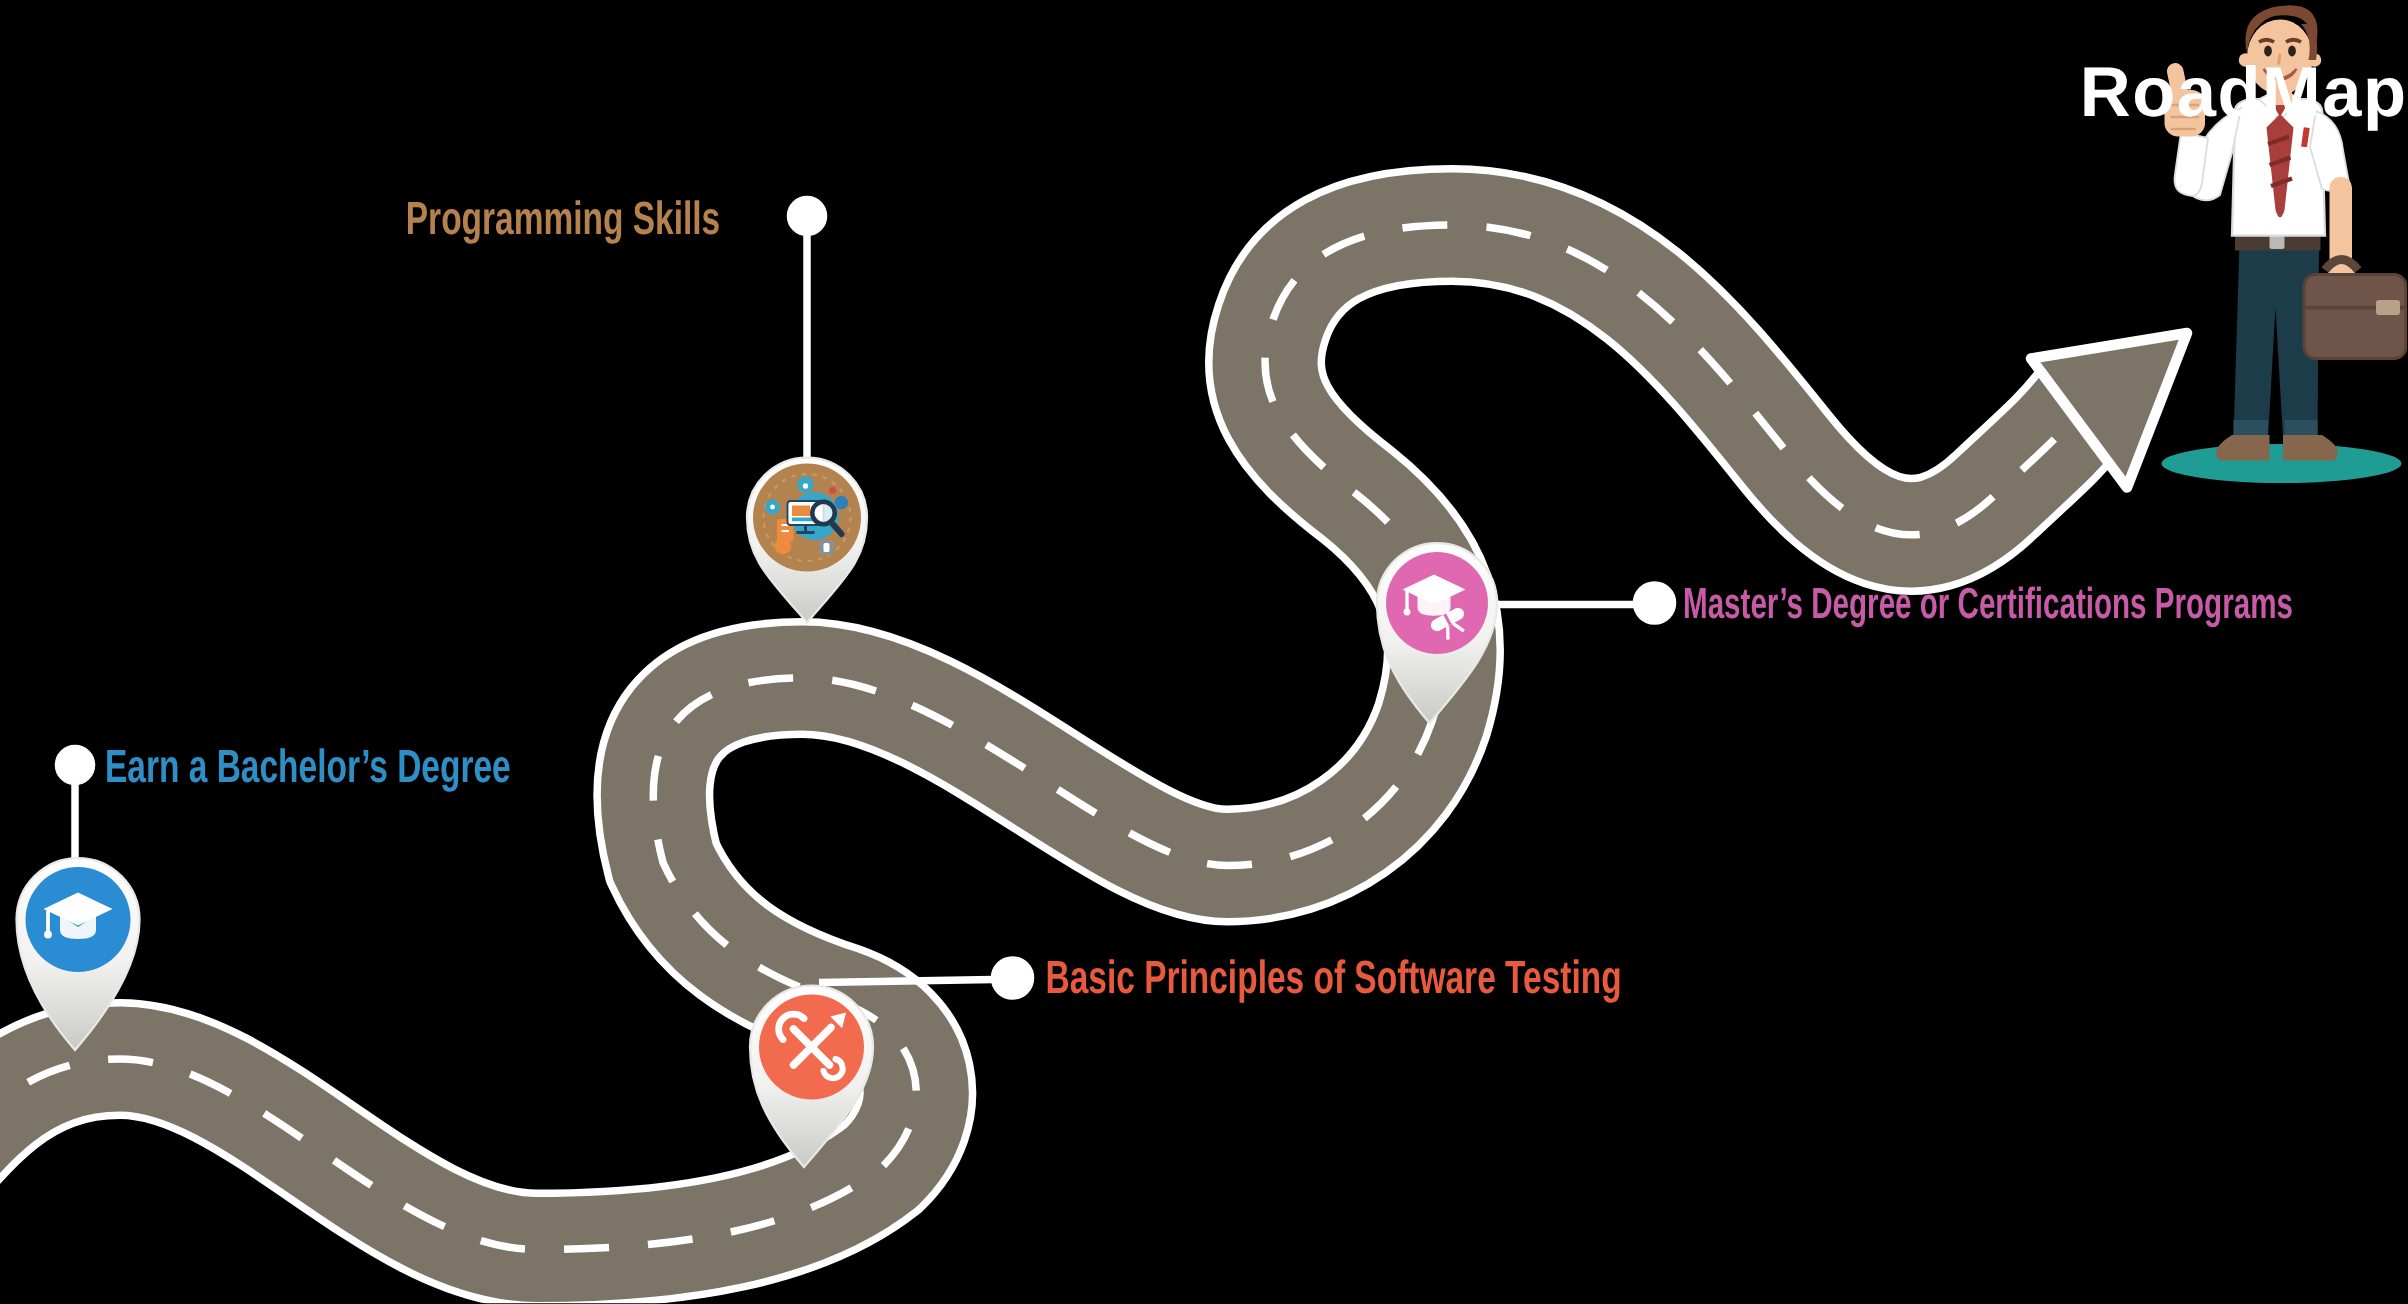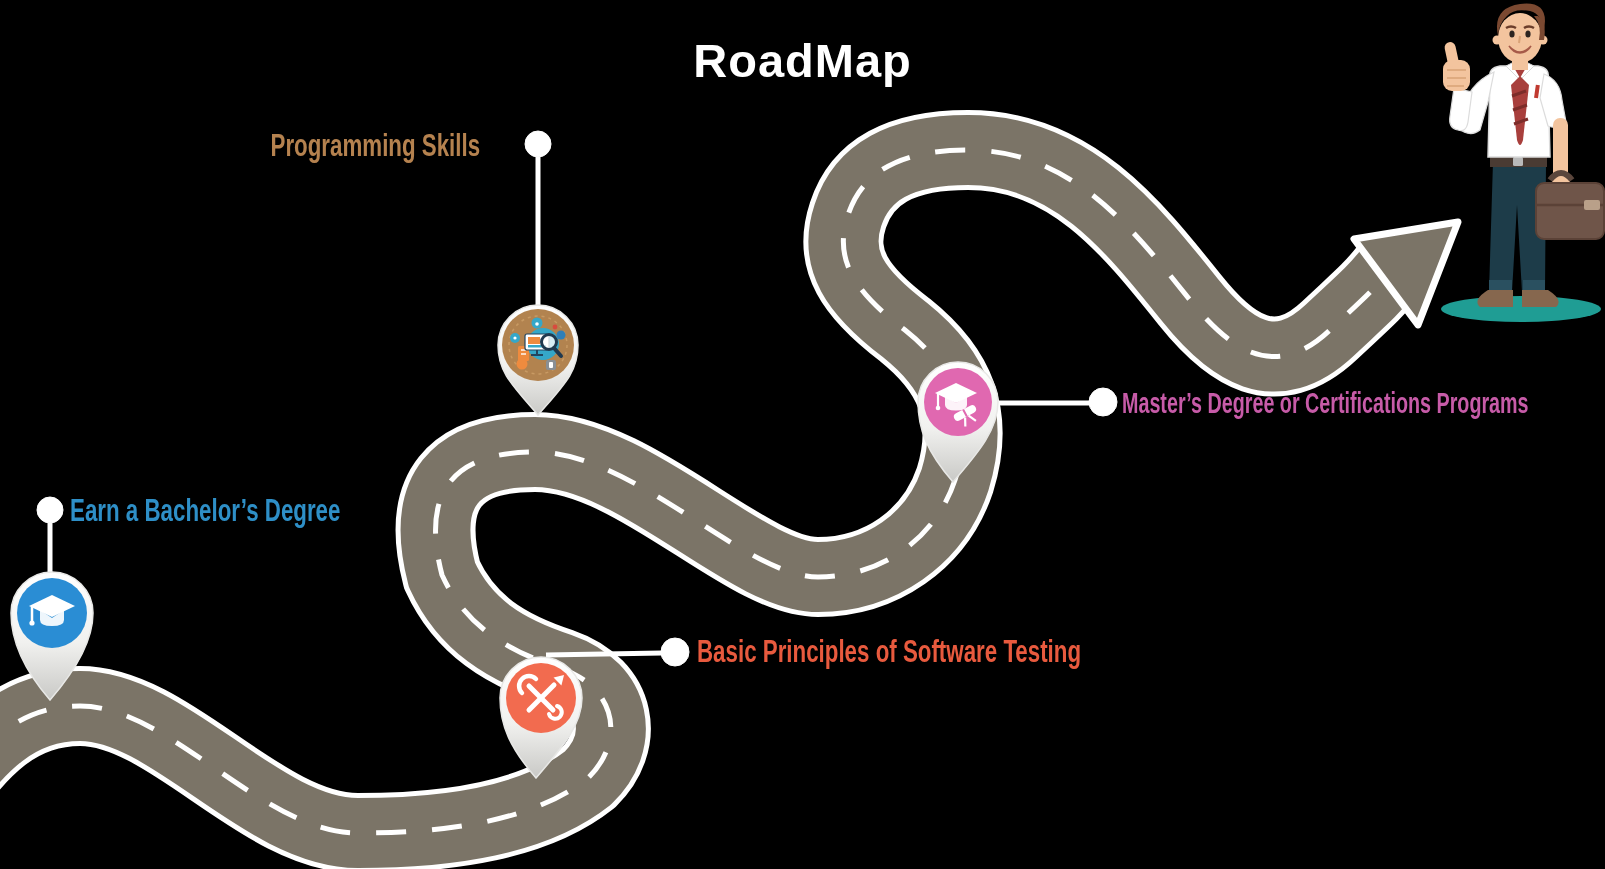--- a/index.html
+++ b/index.html
@@ -6,21 +6,21 @@
   .stage{
     position:relative;
     width:1605px;height:869px;
     background:#000;
     overflow:hidden;
     font-family:"Liberation Sans",sans-serif;
   }
   .stage svg.canvas{position:absolute;inset:0;}
   .page-title{
     position:absolute;top:2px;left:0;right:0;
-    text-align:center;
+    text-align:right;
     color:#ffffff;
     font-size:47px;font-weight:bold;letter-spacing:1px;
     font-family:"Liberation Sans",sans-serif;
   }
   .milestone-label{
     position:absolute;
     white-space:nowrap;
     font-weight:bold;
     font-size:31px;
     line-height:40px;

